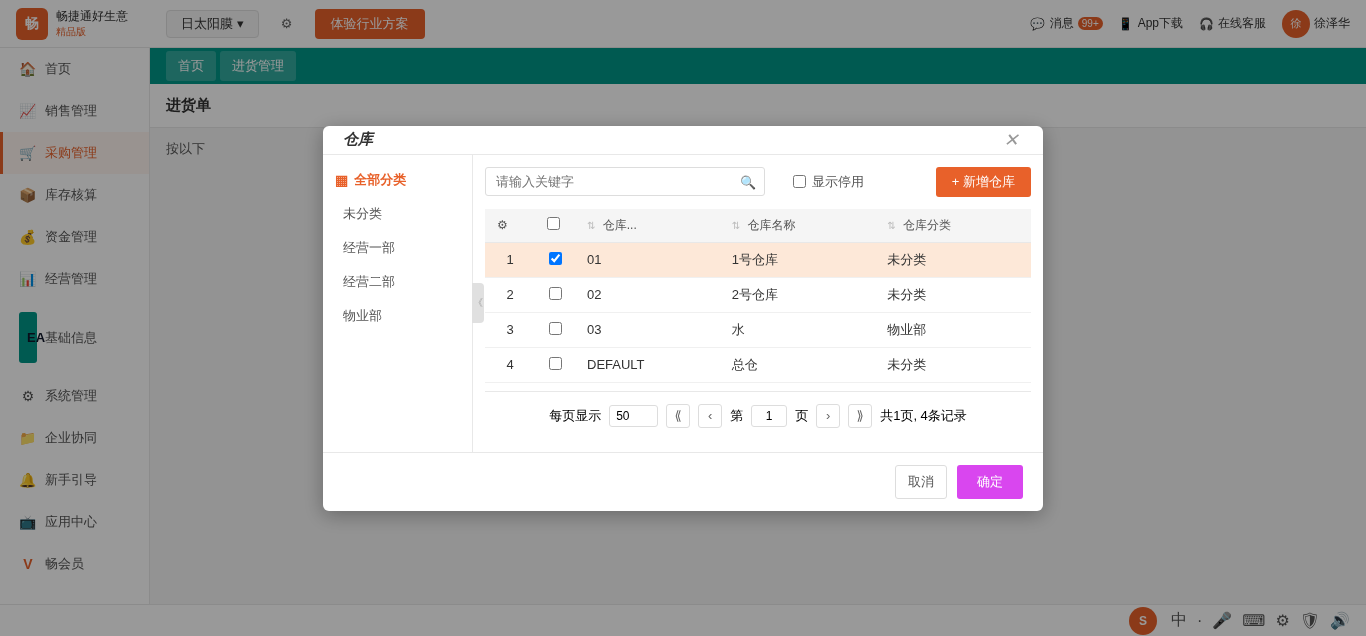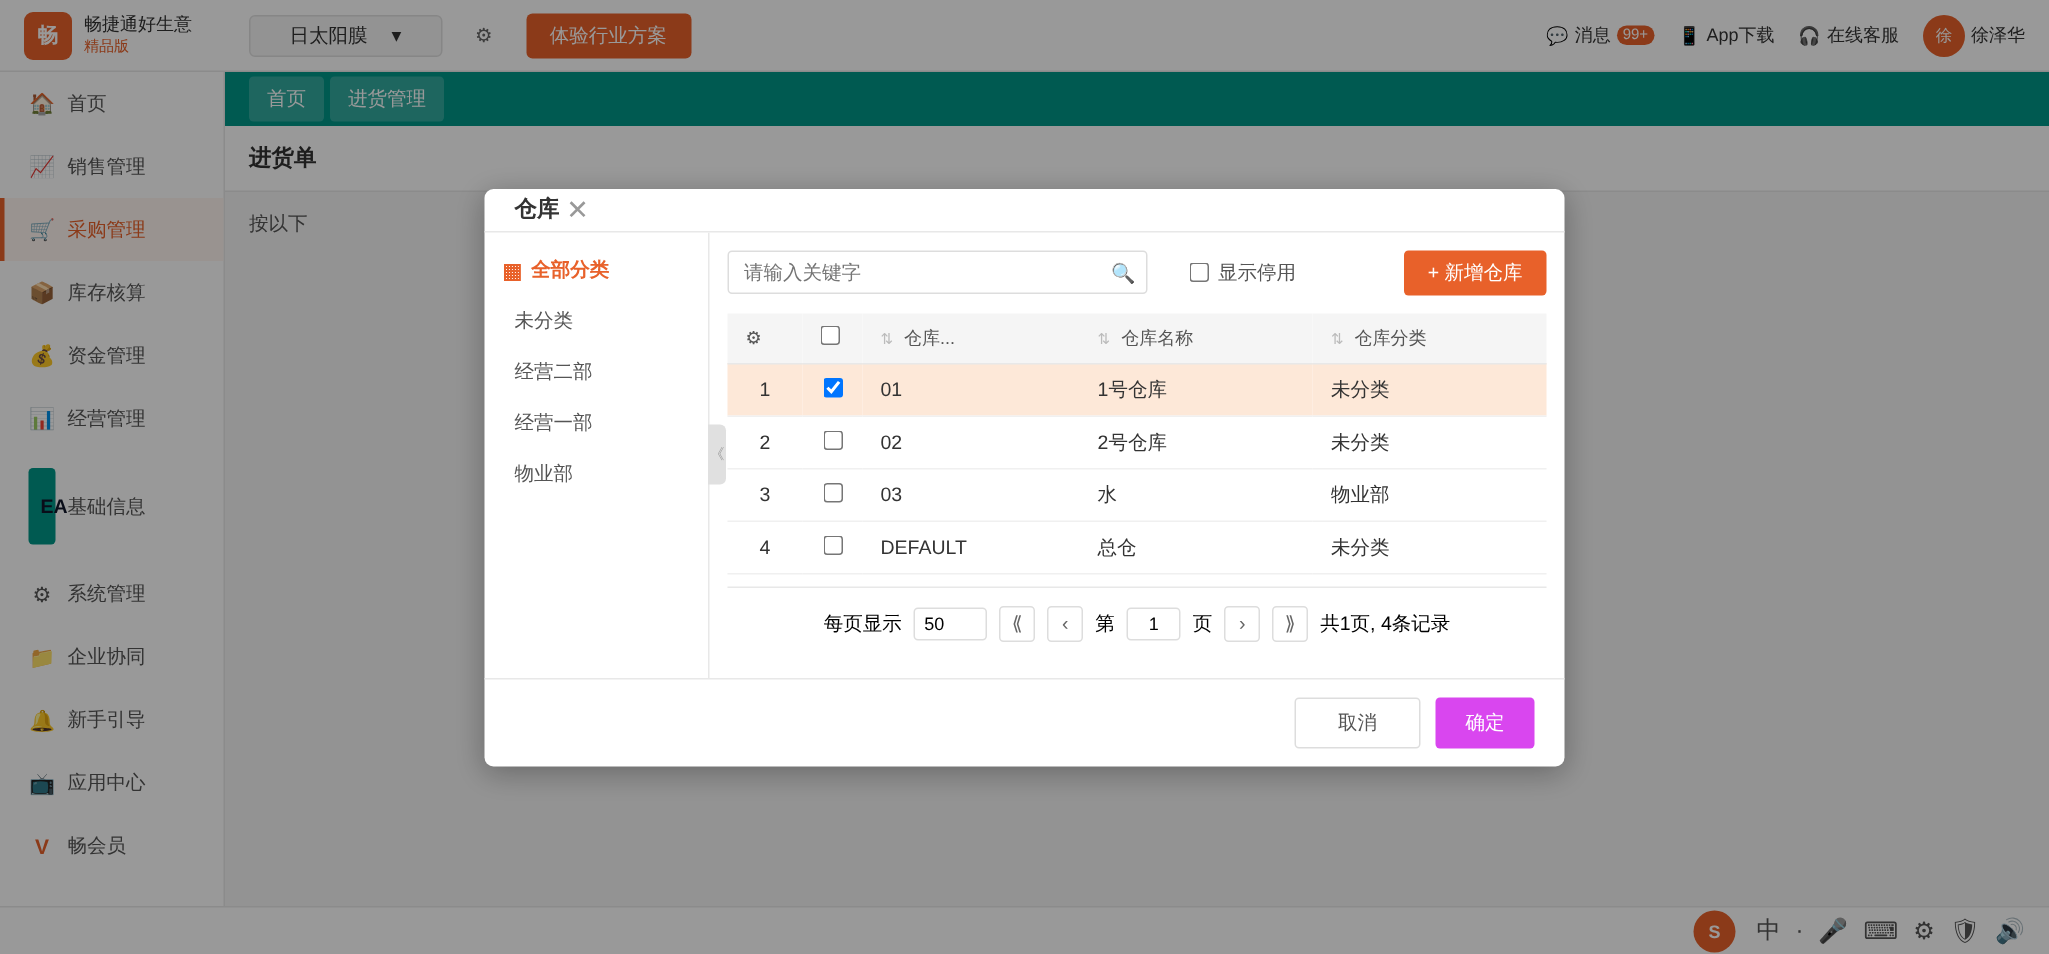--- a/index.html
+++ b/index.html
@@ -31,23 +31,23 @@
     }
     .logo-text { font-size: 12px; color: #333; line-height: 1.3; }
     .logo-sub { font-size: 10px; color: #e8612a; }
     .header-center {
       flex: 1;
       display: flex;
       align-items: center;
       gap: 12px;
     }
     .store-selector {
-      display: flex; align-items: center; gap: 16px;
+      display: flex; align-items: center; gap: 4px;
       background: #f5f5f5; border: 1px solid #e0e0e0;
-      border-radius: 4px; padding: 4px 26px;
+      border-radius: 4px; padding: 4px 14px;
       cursor: pointer; font-size: 13px; color: #333;
     }
     .gear-btn {
       width: 32px; height: 32px;
       display: flex; align-items: center; justify-content: center;
       cursor: pointer; color: #666;
     }
     .trial-btn {
       background: #e8612a; color: #fff;
       border: none; border-radius: 4px;
@@ -151,21 +151,21 @@
       background: #fff;
       border-radius: 6px;
       width: 720px;
       max-height: 580px;
       display: flex; flex-direction: column;
       box-shadow: 0 4px 20px rgba(0,0,0,0.3);
     }
     .modal-header {
       padding: 2px 20px;
       border-bottom: 1px solid #e8e8e8;
-      display: flex; align-items: center; justify-content: flex-start;
+      display: flex; align-items: center; justify-content: space-between; font-style: italic;
     }
     .modal-title { font-size: 15px; font-weight: 600; color: #333; }
     .modal-close {
       cursor: pointer; color: #999; font-size: 18px;
       width: 24px; height: 24px;
       display: flex; align-items: center; justify-content: center;
     }
     .modal-body {
       display: flex; flex: 1; overflow: hidden;
     }
@@ -290,21 +290,21 @@
       font-size: 12px;
     }
 
     
     .modal-footer {
       padding: 12px 20px;
       border-top: 1px solid #e8e8e8;
       display: flex; justify-content: flex-end; gap: 10px;
     }
     .cancel-btn {
-      padding: 7px 28px;
+      padding: 7px 12px;
       border: 1px solid #ddd; border-radius: 3px;
       background: #fff; cursor: pointer;
       font-size: 13px; color: #555; margin-left: 44px;
     }
     .confirm-btn {
       padding: 7px 20px;
       background: #d946ef; color: #fff;
       border: none; border-radius: 3px;
       cursor: pointer; font-size: 13px;
     }
@@ -457,22 +457,22 @@
       <div class="modal-close">✕</div>
     </div>
     <div class="modal-body">
 
       <div class="category-panel">
         <div class="category-header">
           <span class="cat-icon">▦</span>
           <span>全部分类</span>
         </div>
         <div class="category-item">未分类</div>
+        <div class="category-item">经营一部</div>
         <div class="category-item">经营二部</div>
-        <div class="category-item">经营一部</div>
         <div class="category-item">物业部</div>
         <div class="category-toggle">《</div>
       </div>
 
       <div class="content-panel">
         <div class="search-bar">
           <div class="search-input-wrap">
             <input class="search-input" type="text" placeholder="请输入关键字" style="">
             <span class="search-icon-btn">🔍</span>
           </div>

